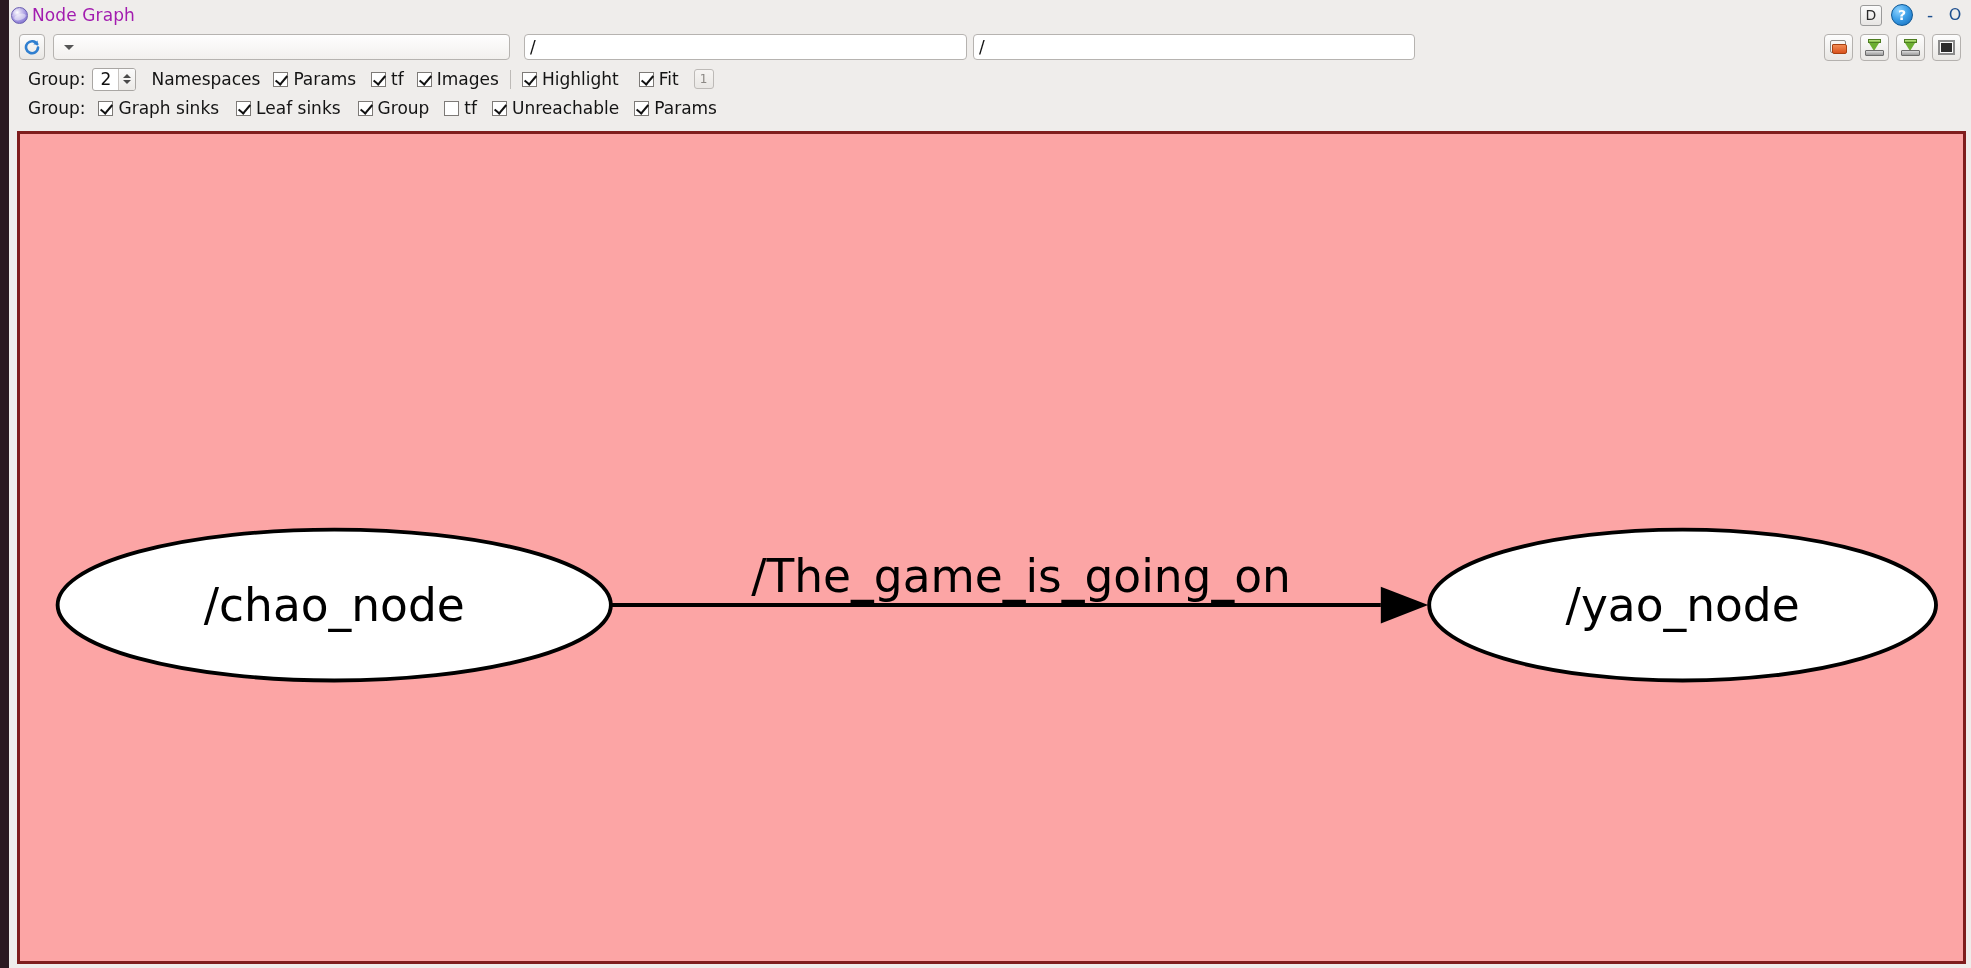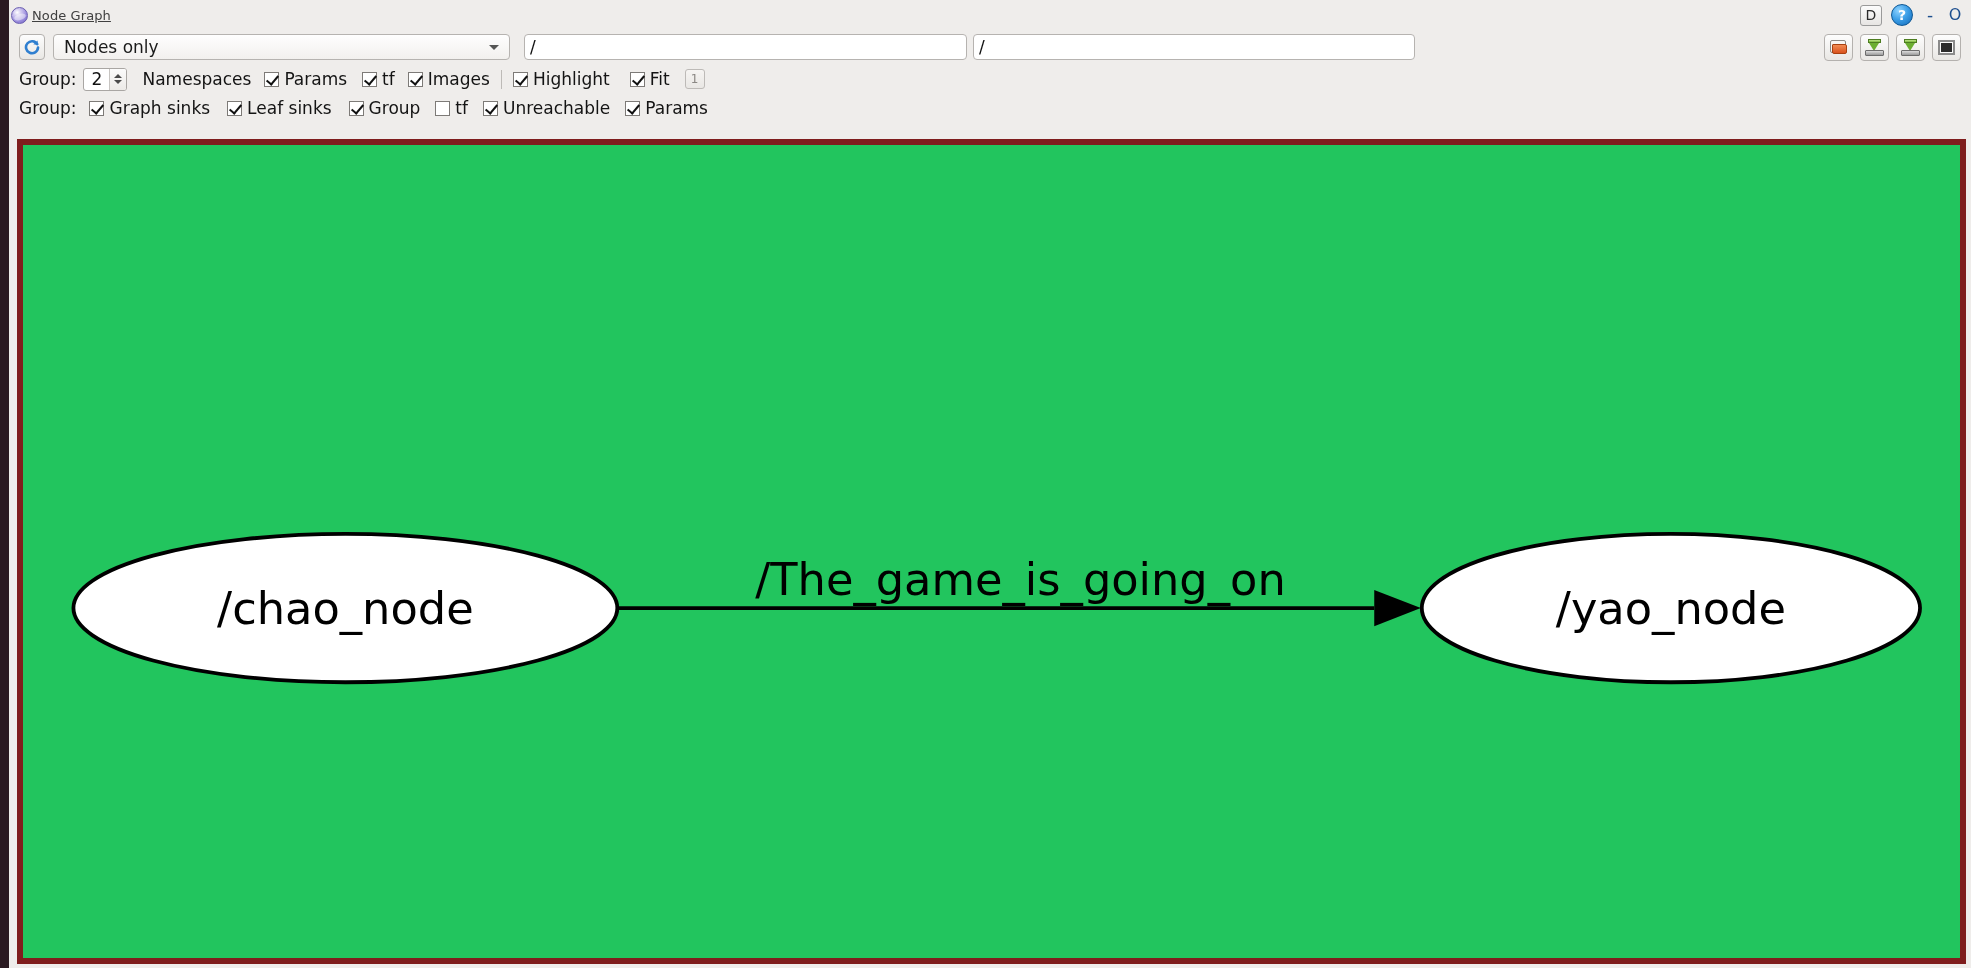--- a/index.html
+++ b/index.html
@@ -60,25 +60,24 @@
   .app-icon::after {
     content: "";
     position: absolute;
     left: 2px; top: 6px;
     width: 12px; height: 6px;
     background: rgba(255,255,255,0.45);
     border-radius: 50%;
     transform: rotate(-18deg);
   }
   .title-text {
-    font-size: 13px;
-    color: #404040;
+    font-size: 17px;
+    color: #a21caf;
     letter-spacing: 0.1px;
     white-space: nowrap;
-    text-decoration: underline;
   }
   .title-right {
     position: absolute;
     right: 8px;
     top: 0;
     height: 30px;
     display: flex;
     align-items: center;
     gap: 9px;
   }
@@ -226,20 +225,21 @@
   }
 
   
   .optrow {
     display: flex;
     align-items: center;
     padding: 2px 10px 2px 10px;
     min-height: 26px;
     font-size: 17px;
     white-space: nowrap;
+    margin-left: 9px;
   }
   .optrow.row2 { padding-top: 1px; }
   .optrow .lbl { color: #141414; }
   .opt {
     display: flex;
     align-items: center;
     gap: 5px;
     justify-content: center;
   }
   .cbx {
@@ -307,23 +307,23 @@
   }
 
   .gap-a { width: 17px; }
   .gap-b { width: 15px; }
   .gap-c { width: 13px; }
   .gap-d { width: 20px; }
 
   
   .canvas-wrap {
     flex: 1 1 auto;
-    margin: 16px 5px 4px 8px;
-    border: 6px solid #7f1d1d;
-    background: #22c55e;
+    margin: 8px 5px 4px 8px;
+    border: 3px solid #7f1d1d;
+    background: #fca5a5;
     position: relative;
     overflow: hidden;
   }
   #graph-svg { display: block; width: 100%; height: 100%; }
   .node-ellipse { fill: #ffffff; stroke: #000000; stroke-width: 4; }
   .node-label {
     font-family: "DejaVu Sans", sans-serif;
     font-size: 47px;
     fill: #000000;
     text-anchor: middle;
@@ -361,21 +361,20 @@
     <div class="tool-btn">
       <span class="ico-refresh">
         <svg width="16" height="16" viewBox="0 0 16 16">
           <path d="M13.2 5.2A6 6 0 1 0 14 8.6" fill="none" stroke="#2f7fd0" stroke-width="2.6" stroke-linecap="round"></path>
           <path d="M13.6 1.4 L13.9 6.0 L9.3 5.3 Z" fill="#2f7fd0"></path>
         </svg>
       </span>
     </div>
 
     <div class="combo">
-      <span class="combo-label">Nodes only</span>
       <span class="arrow"></span>
     </div>
 
     <input class="txtfield" id="topic-filter-1" type="text" value="/" style="">
 
     <input class="txtfield" id="topic-filter-2" type="text" value="/" style="">
 
     <div class="tool-spacer"></div>
 
     <div class="right-tools">

